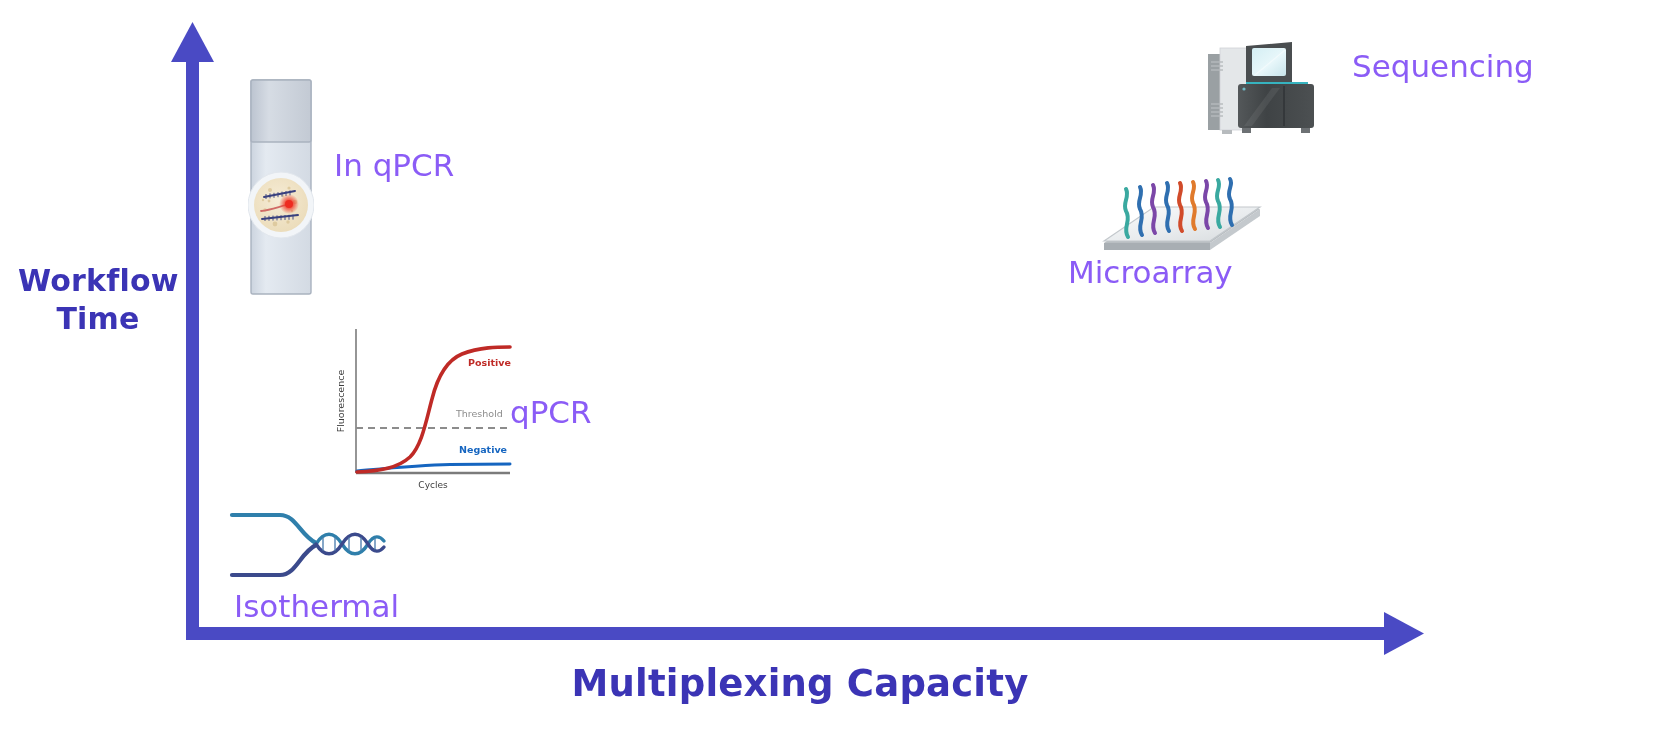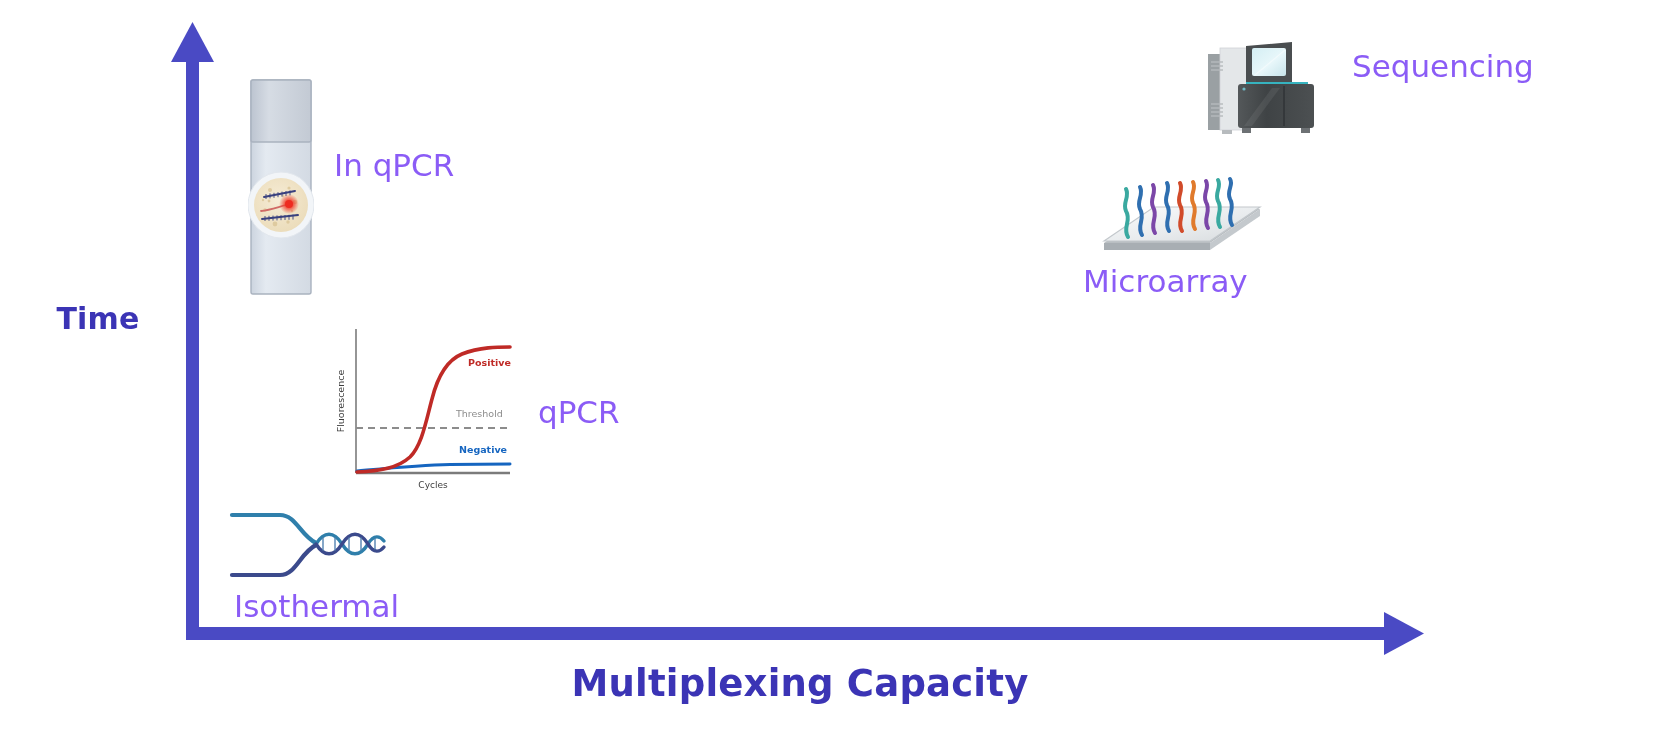--- a/index.html
+++ b/index.html
@@ -21,29 +21,29 @@
   .item-label{position:absolute;color:#8b5cf6;font-size:31px;
               line-height:40px;font-weight:400;white-space:pre;
               font-family:"DejaVu Sans", sans-serif;}
 
   
   #insitu-icon{left:248px;top:78px;width:66px;height:218px;}
   #insitu-label{left:334px;top:145px;}
 
   
   #qpcr-icon{left:330px;top:325px;width:182px;height:168px;}
-  #qpcr-label{left:538px;top:392px;}
+  #qpcr-label{left:510px;top:392px;}
 
   
   #isothermal-icon{left:228px;top:505px;width:160px;height:80px;}
   #isothermal-label{left:234px;top:586px;}
 
   
   #microarray-icon{left:1092px;top:165px;width:180px;height:110px;}
-  #microarray-label{left:1068px;top:261px;margin-left:15px;}
+  #microarray-label{left:1068px;top:252px;}
 
   
   #sequencer-icon{left:1198px;top:38px;width:132px;height:100px;}
   #sequencer-label{left:1352px;top:46px;}
 </style>
 </head>
 <body>
 
 <svg id="axes" viewBox="0 0 1660 756">
 
@@ -51,21 +51,21 @@
     <rect x="186" y="52" width="13" height="588" fill="#4a4ac4"></rect>
     <polygon points="192.5,22 214,62 171,62" fill="#4a4ac4"></polygon>
   </g>
 
   <g>
     <rect x="186" y="627" width="1212" height="13" fill="#4a4ac4"></rect>
     <polygon points="1424,633.5 1384,655 1384,612" fill="#4a4ac4"></polygon>
   </g>
 </svg>
 
-<div class="axis-title" id="y-axis-title"><br><span>Time</span></div>
+<div class="axis-title" id="y-axis-title"><span>Workflow</span><br><span>Time</span></div>
 
 <div class="axis-title" id="x-axis-title">Multiplexing Capacity</div>
 
 <svg class="item" id="insitu-icon" viewBox="0 0 66 218">
   <defs>
     <linearGradient id="glassGrad" x1="0" y1="0" x2="1" y2="0">
       <stop offset="0%" stop-color="#ccd4df"></stop>
       <stop offset="25%" stop-color="#e4eaf1"></stop>
       <stop offset="100%" stop-color="#d3dae3"></stop>
     </linearGradient>

